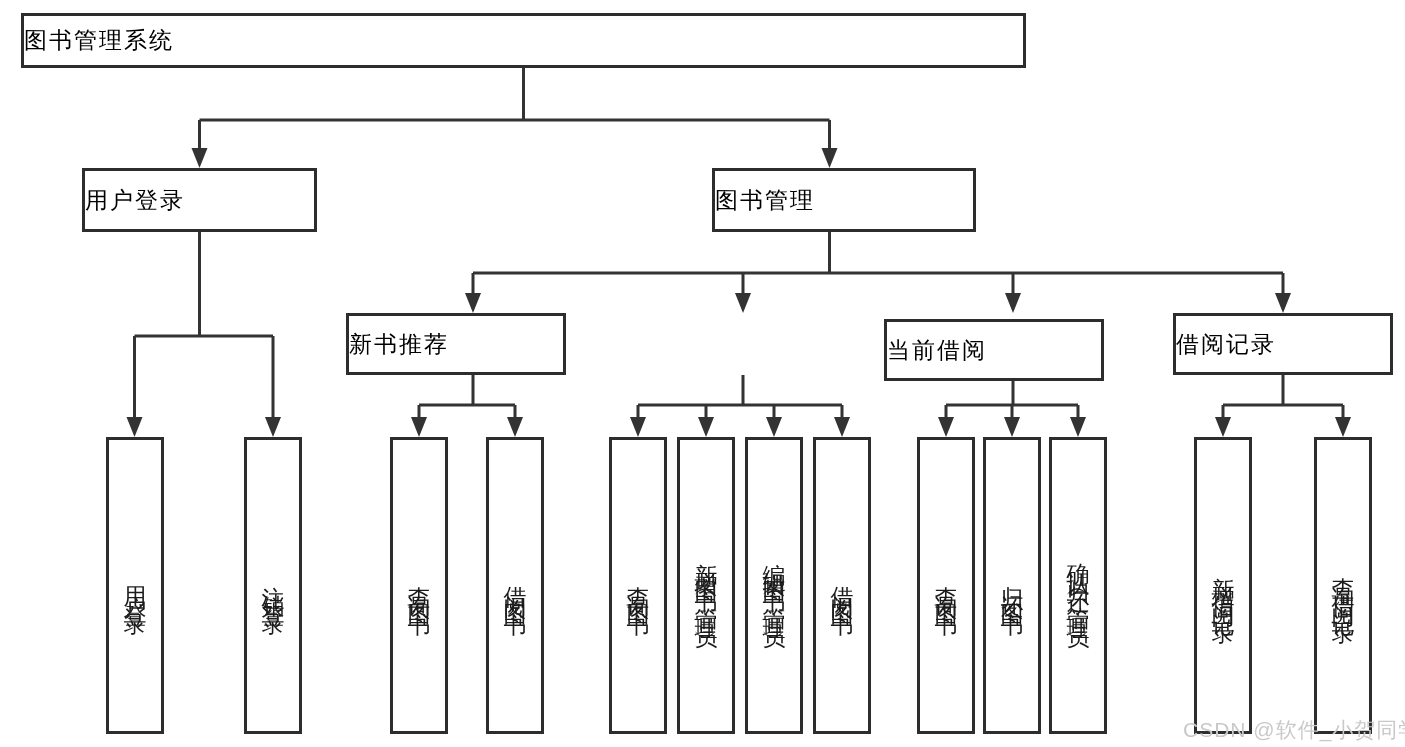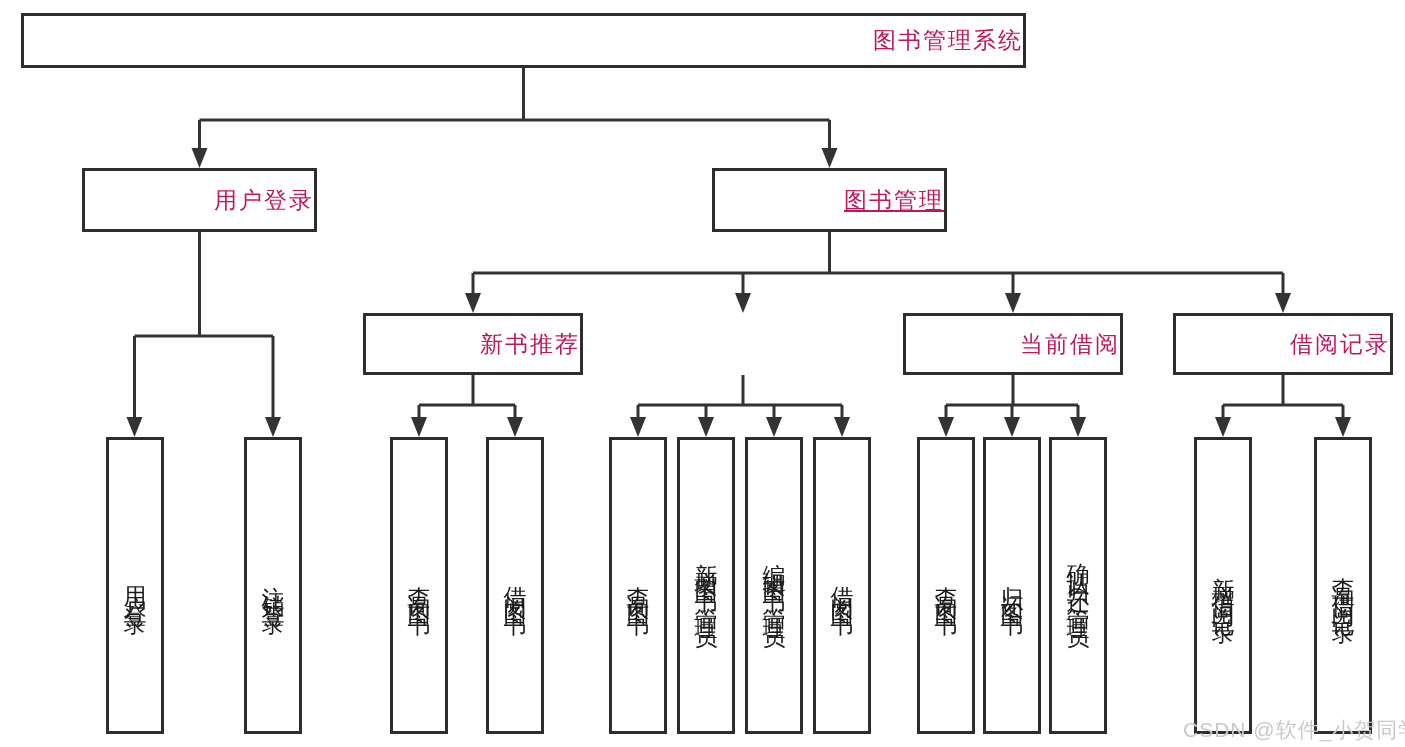--- a/index.html
+++ b/index.html
@@ -5,39 +5,39 @@
   html,body{margin:0;padding:0;background:#ffffff;}
   .canvas{
     position:relative;width:1405px;height:747px;background:#ffffff;overflow:hidden;
     font-family:"Liberation Sans", sans-serif;
   }
   .connectors{position:absolute;left:0;top:0;width:1405px;height:747px;}
   .ln{fill:none;stroke:#333333;stroke-width:3;}
   .ah{fill:#333333;stroke:none;}
   .hbox{
     position:absolute;box-sizing:border-box;background:#ffffff;
-    border:3px solid #2d2d2d;display:flex;align-items:center;justify-content:flex-end;
-    font-size:23px;color:#be185d;letter-spacing:2px;white-space:nowrap;z-index:2;
+    border:3px solid #2d2d2d;display:flex;align-items:center;justify-content:flex-start;
+    font-size:23px;color:#000000;letter-spacing:2px;white-space:nowrap;z-index:2;
   }
   .vbox{
     position:absolute;box-sizing:border-box;background:#ffffff;
     border:3px solid #2d2d2d;display:flex;align-items:center;justify-content:center;
     z-index:2;
   }
   .vtext{
     writing-mode:vertical-rl;text-orientation:mixed;
     font-size:23px;color:#1b1b1b;letter-spacing:9px;line-height:1;
   }
   .root{left:21px;top:13px;width:1005px;height:55px;}
   .n-user{left:82px;top:168px;width:235px;height:64px;}
-  .n-mgmt{left:712px;top:168px;width:235px;height:64px;text-decoration:underline;}
+  .n-mgmt{left:712px;top:168px;width:264px;height:64px;}
   .l3{top:313px;width:220px;height:62px;}
-  .n-newbook{left:363px;}
+  .n-newbook{left:346px;}
   .n-borrow{left:633px;}
-  .n-current{left:903px;}
+  .n-current{left:884px;margin-top:6px;}
   .n-record{left:1173px;}
   .leaf{top:437px;width:58px;height:297px;}
   .lf1{left:106px;} .lf2{left:244px;}
   .lf3{left:390px;} .lf4{left:486px;}
   .lf5{left:609px;} .lf6{left:677px;} .lf7{left:745px;} .lf8{left:813px;}
   .lf9{left:917px;} .lf10{left:983px;} .lf11{left:1049px;}
   .lf12{left:1194px;} .lf13{left:1314px;}
   .watermark{
     position:absolute;left:1183px;top:716px;z-index:5;
     font-size:21px;color:#c9c9c9;letter-spacing:1px;white-space:nowrap;

